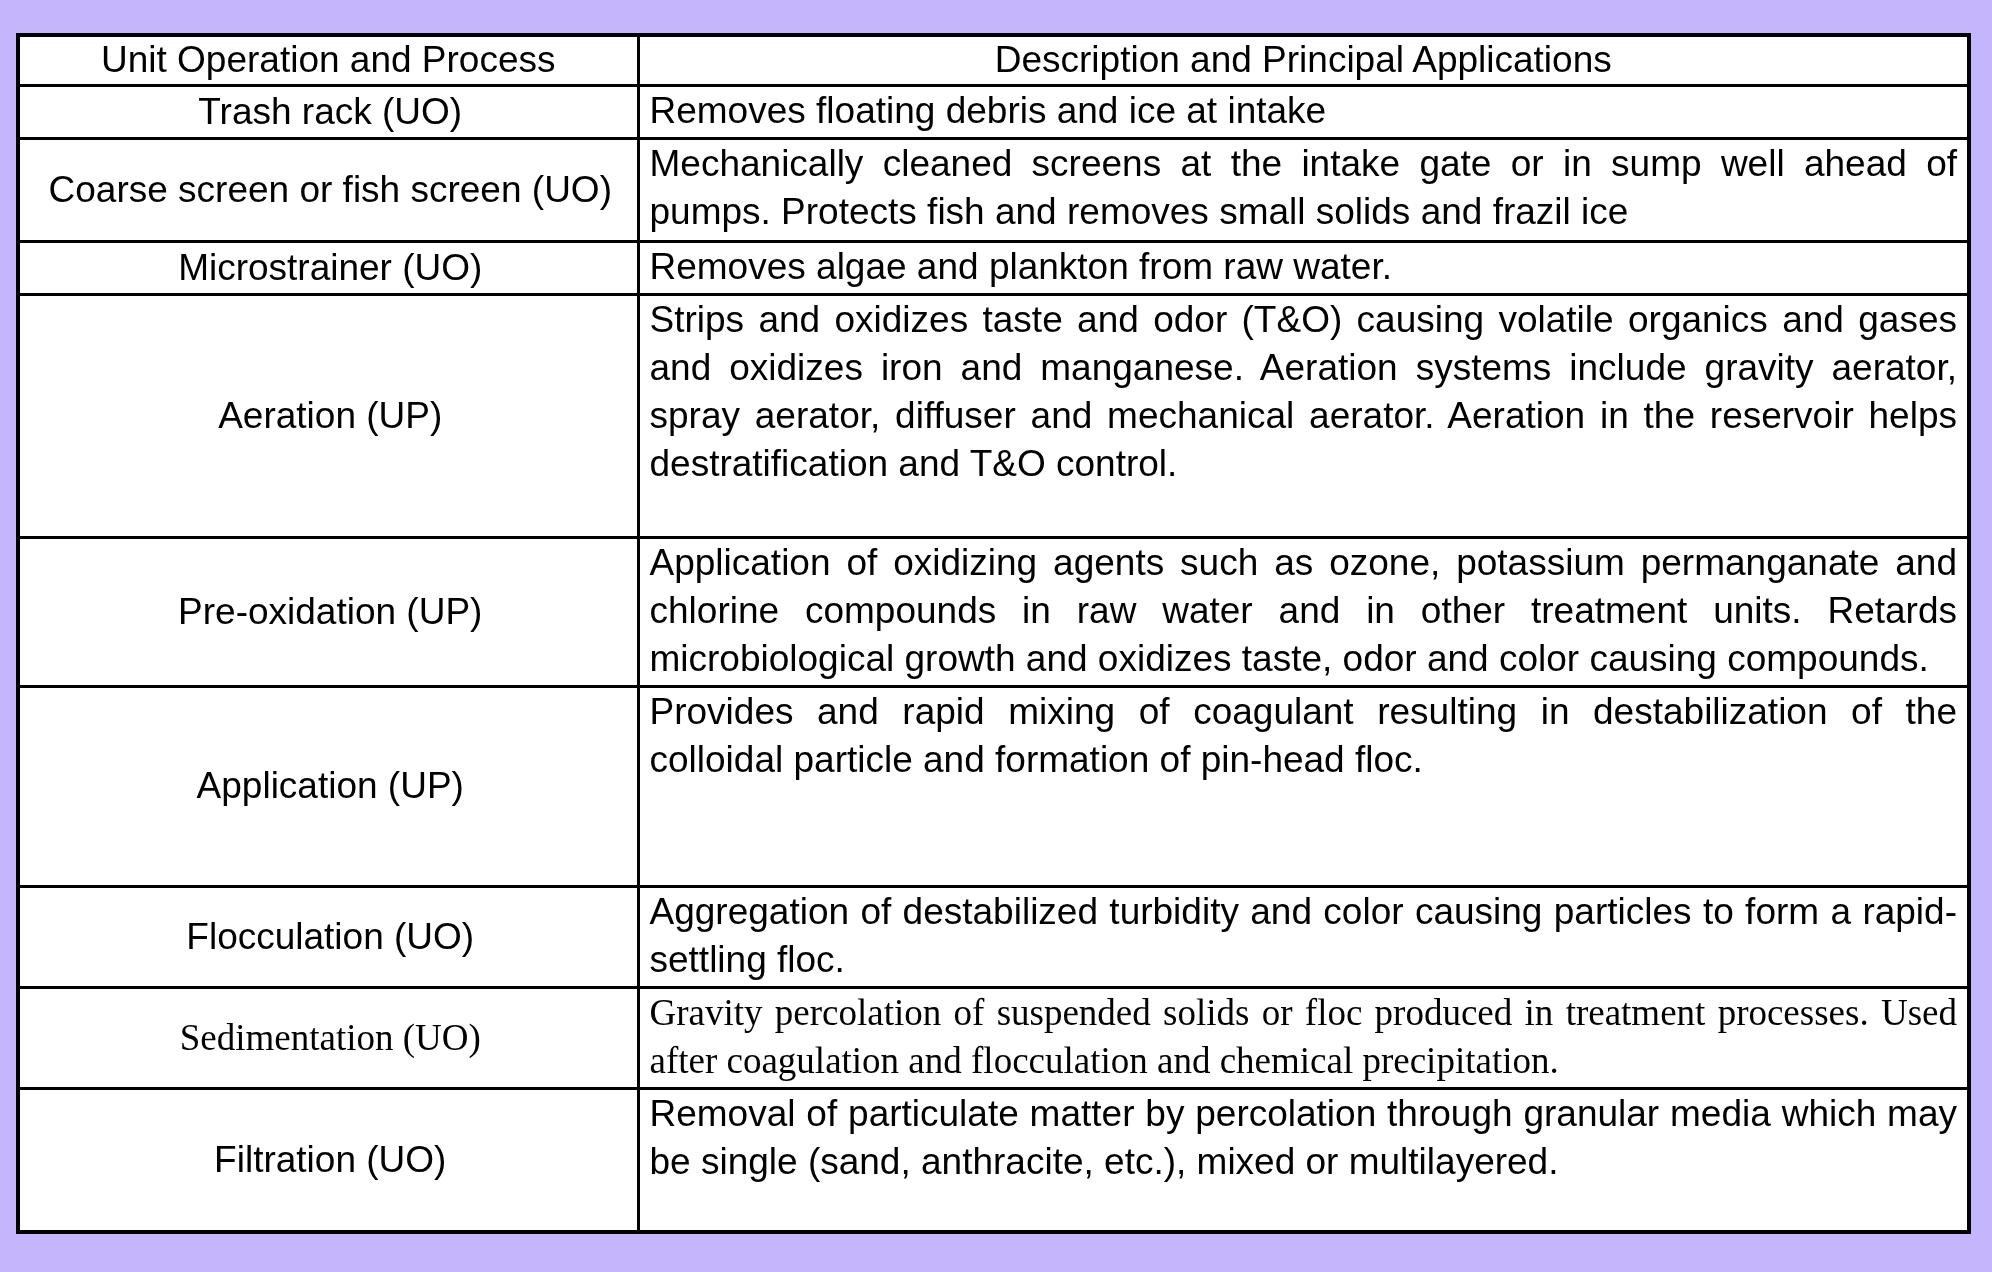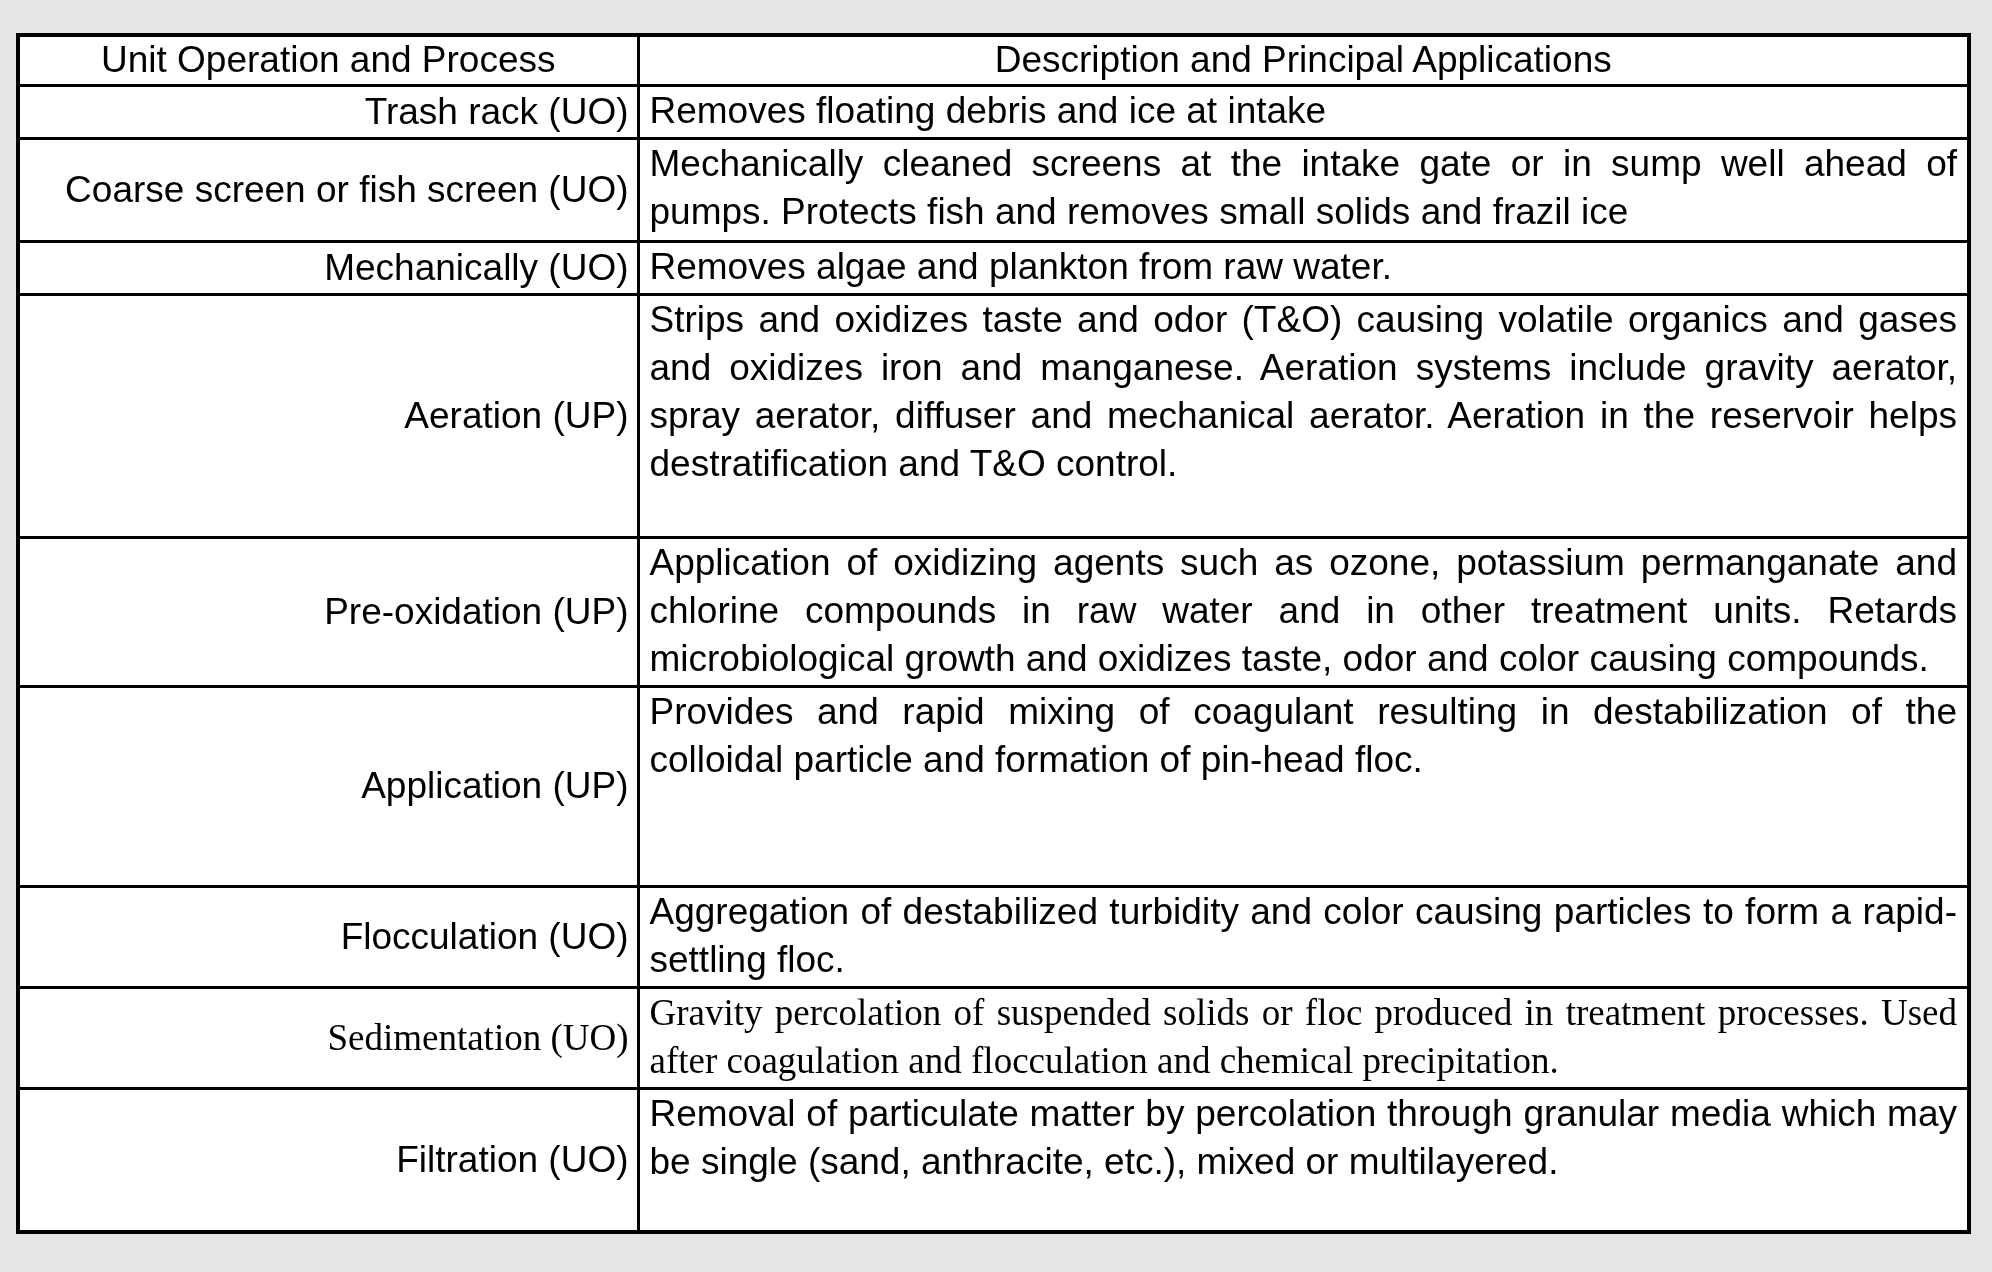--- a/index.html
+++ b/index.html
@@ -10,21 +10,21 @@
     height: 1272px;
     font-family: "Liberation Sans", sans-serif;
     color: #000000;
     -webkit-font-smoothing: antialiased;
   }
 
   .page {
     position: relative;
     width: 1992px;
     height: 1272px;
-    background: #e5e5e5;
+    background: #c4b5fd;
     overflow: hidden;
   }
 
   table.uo-table {
     position: absolute;
     left: 16px;
     top: 33px;
     width: 1951px;
     border-collapse: collapse;
     table-layout: fixed;
@@ -47,21 +47,21 @@
   .uo-table thead tr { height: 50px; }
 
   .uo-table th {
     text-align: center;
     vertical-align: middle;
     line-height: 44px;
     padding: 0 8px;
   }
 
   .uo-table td.op {
-    text-align: right;
+    text-align: center;
     vertical-align: middle;
     line-height: 46px;
     padding: 2px 8px 2px 12px;
   }
 
   .uo-table td.desc {
     text-align: justify;
     text-justify: inter-word;
     vertical-align: top;
     line-height: 48px;
@@ -98,21 +98,21 @@
     <tbody>
       <tr>
         <td class="op">Trash rack (UO)</td>
         <td class="desc">Removes floating debris and ice at intake</td>
       </tr>
       <tr>
         <td class="op">Coarse screen or fish screen (UO)</td>
         <td class="desc">Mechanically cleaned screens at the intake gate or in sump well ahead of pumps. Protects fish and removes small solids and frazil ice</td>
       </tr>
       <tr>
-        <td class="op">Mechanically (UO)</td>
+        <td class="op">Microstrainer (UO)</td>
         <td class="desc">Removes algae and plankton from raw water.</td>
       </tr>
       <tr>
         <td class="op">Aeration (UP)</td>
         <td class="desc">Strips and oxidizes taste and odor (T&amp;O) causing volatile organics and gases and oxidizes iron and manganese. Aeration systems include gravity aerator, spray aerator, diffuser and mechanical aerator. Aeration in the reservoir helps destratification and T&amp;O control.</td>
       </tr>
       <tr>
         <td class="op">Pre-oxidation (UP)</td>
         <td class="desc">Application of oxidizing agents such as ozone, potassium permanganate and chlorine compounds in raw water and in other treatment units. Retards microbiological growth and oxidizes taste, odor and color causing compounds.</td>
       </tr>

